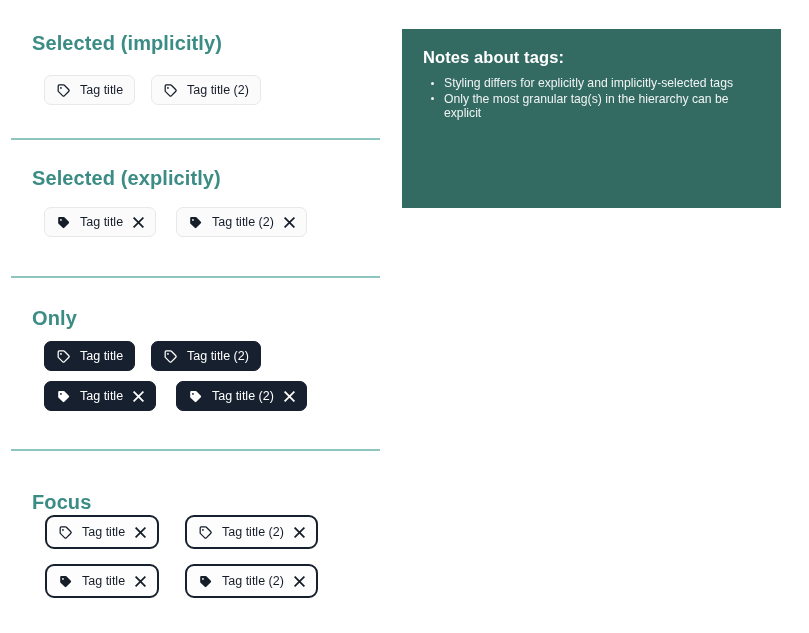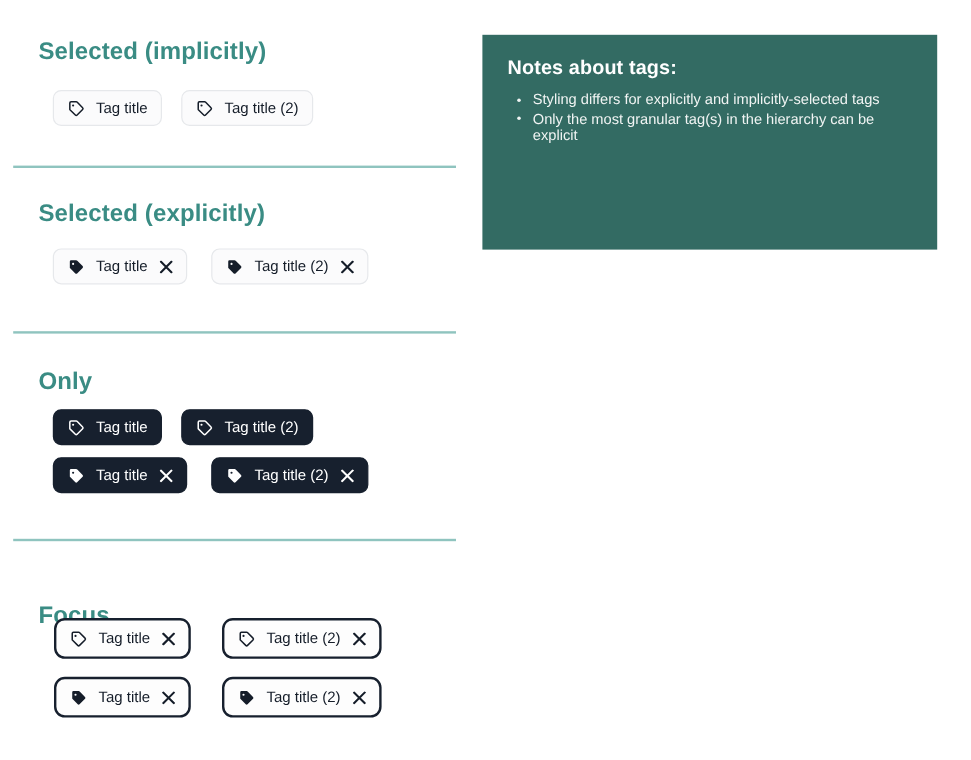--- a/index.html
+++ b/index.html
@@ -218,21 +218,21 @@
           </svg>
           <span class="chip-label">Tag title (2)</span>
           <svg width="11" height="11" viewBox="0 0 12 12" class="chip-close">
             <path d="M1.3 1.3 L10.7 10.7 M10.7 1.3 L1.3 10.7" stroke="#ffffff" stroke-width="1.9" stroke-linecap="square" fill="none"></path>
           </svg>
         </div>
       </div>
       <div class="divider" style="top: 449px;"></div>
     </div>
     <div class="section" style="top: 0px;">
-      <div class="section-title" style="top: 502px;">Focus</div>
+      <div class="section-title" style="top: 491px;">Focus</div>
       <div class="chip-row" style="top: 515px;">
         <div class="chip v-focus" style="left: 45px;">
           <svg width="15" height="15" viewBox="0 0 24 24" class="tag-ico">
             <path d="M3.5 4.6 A1.6 1.6 0 0 1 5.1 3 H12 a2 2 0 0 1 1.45 .62 l7.1 7.2 a1.7 1.7 0 0 1 0 2.4 l-7.3 7.3 a1.7 1.7 0 0 1 -2.4 0 l-7.2 -7.1 A2 2 0 0 1 3.5 12 Z" fill="none" stroke="#151d29" stroke-width="2" stroke-linejoin="round"></path>
             <circle cx="7.9" cy="7.9" r="1.45" fill="#151d29"></circle>
           </svg>
           <span class="chip-label">Tag title</span>
           <svg width="11" height="11" viewBox="0 0 12 12" class="chip-close">
             <path d="M1.3 1.3 L10.7 10.7 M10.7 1.3 L1.3 10.7" stroke="#151d29" stroke-width="1.9" stroke-linecap="square" fill="none"></path>
           </svg>

